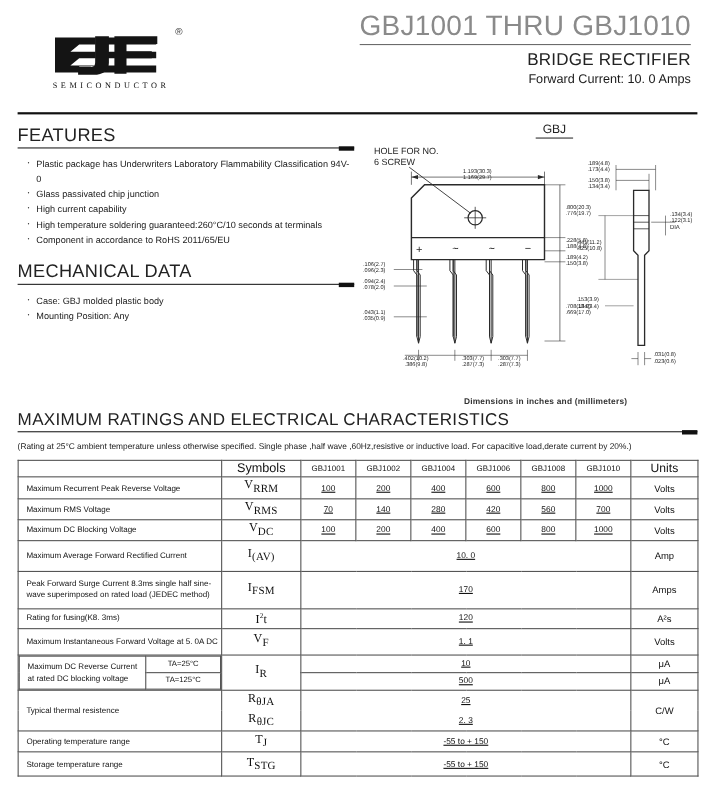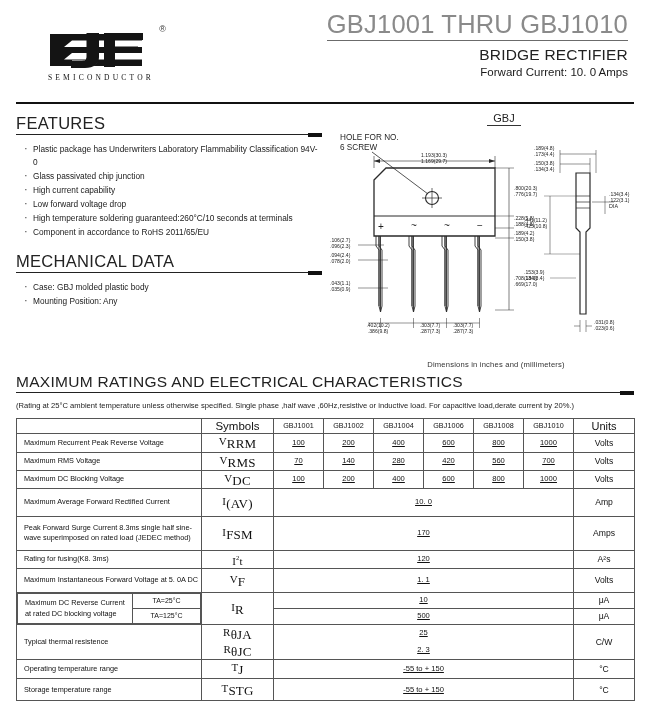--- a/index.html
+++ b/index.html
@@ -139,20 +139,21 @@
     margin-top: 2px;
   }
   .drawing-wrap svg { display: block; }
   .dim-note {
     text-align: center;
     font-size: 7.6px;
     color: #333;
     margin-top: -4px;
     padding-left: 30px;
     letter-spacing: 0.2px;
+    font-weight: bold;
   }
 
   
   .ratings {
     padding: 4px 16px 0 16px;
   }
   .ratings-head { font-size: 15.5px; }
   .note {
     font-size: 7.6px;
     line-height: 10.4px;
@@ -178,21 +179,21 @@
   table.spec td.param {
     text-align: left;
     padding-left: 7px;
     font-size: 7.3px;
   }
   td.sym {
     font-size: 11px;
     font-family: "Liberation Serif", serif;
     letter-spacing: 0.2px;
   }
-  td.sym sub { font-size: 13px; }
+  td.sym sub { font-size: 10px; }
   td.sym sup { font-size: 6.5px; }
   td.hdr-sym { font-size: 11.5px; }
   td.hdr-part { font-size: 7.2px; letter-spacing: 0.1px; }
   td.hdr-units { font-size: 11px; }
   td.unit { font-size: 8.6px; }
   td.val { font-size: 7.6px; text-decoration: underline; }
   .sub-tbl { width: 100%; border-collapse: collapse; }
   .sub-tbl td { border: none; }
   .twoline { line-height: 11px; }
 </style>
@@ -226,21 +227,20 @@
 
 <div class="body-cols">
 
   <div class="col-left">
     <div class="sec-head">FEATURES</div>
     <div class="sec-rule"></div>
     <ul class="feat">
       <li>Plastic package has Underwriters Laboratory Flammability Classification 94V-0</li>
       <li>Glass passivated chip junction</li>
       <li>High  current  capability</li>
-      <li>Low  forward  voltage  drop</li>
       <li>High temperature soldering guaranteed:260°C/10 seconds at terminals</li>
       <li>Component in accordance to RoHS 2011/65/EU</li>
     </ul>
 
     <div class="sec-head mech-head">MECHANICAL DATA</div>
     <div class="sec-rule"></div>
     <ul class="feat">
       <li>Case: GBJ molded plastic body</li>
       <li>Mounting Position: Any</li>
     </ul>

